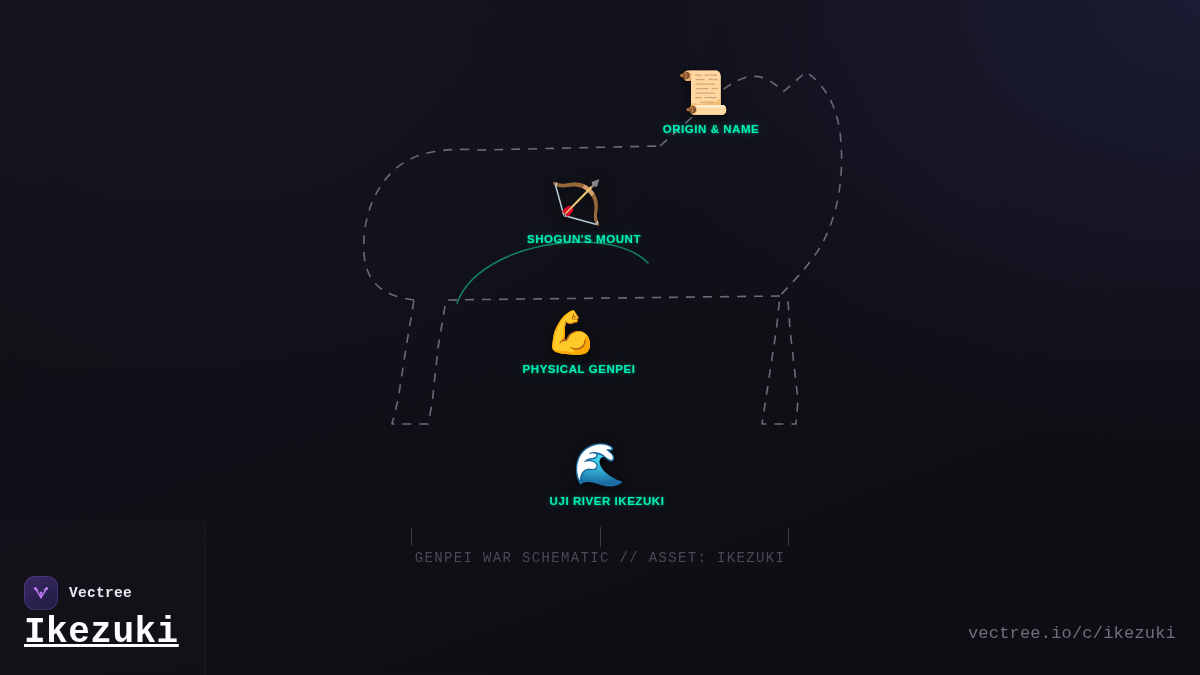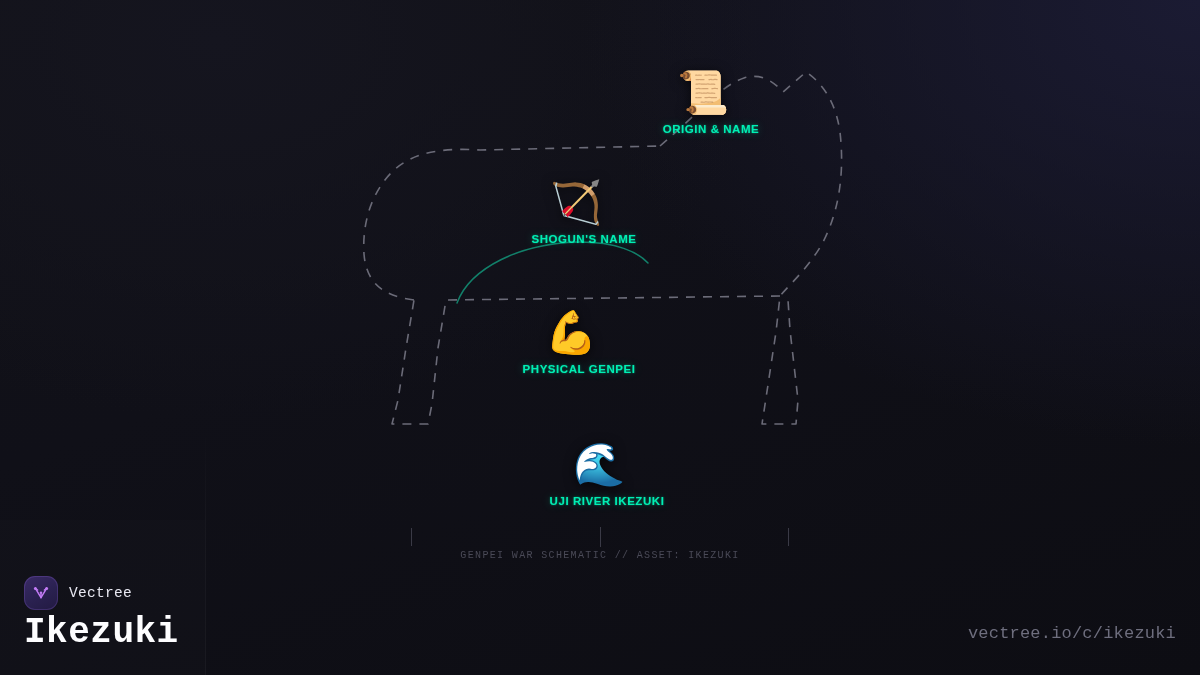--- a/index.html
+++ b/index.html
@@ -53,41 +53,41 @@
     text-shadow:0 0 10px rgba(0,239,180,.30), 0 0 2px rgba(0,239,180,.5);
     padding-left:14px;
   }
 
   
   .tick { position:absolute; width:1.4px; background:#3a3a46; }
   #caption {
     position:absolute; left:0; top:550px; width:1200px;
     text-align:center;
     font-family:"Liberation Mono", monospace;
-    font-size:10px; letter-spacing:1.35px;
+    font-size:14px; letter-spacing:1.35px;
     color:#4a4a57;
     white-space:nowrap;
   }
 
   
   #brand { position:absolute; left:24px; top:576px; display:flex; align-items:center; gap:11px; }
   #logo {
     width:34px; height:34px; border-radius:11px;
     background:linear-gradient(150deg, #3a2a66 0%, #2a2150 55%, #221a42 100%);
     box-shadow:inset 0 0 0 1px rgba(168,120,255,.20);
     display:flex; align-items:center; justify-content:center;
   }
   #brandname {
     font-family:"Liberation Mono", monospace;
-    font-size:14.5px; font-weight:400; color:#e8e8f2; letter-spacing:.3px;
+    font-size:14.5px; font-weight:700; color:#e8e8f2; letter-spacing:.3px;
   }
   #title {
     position:absolute; left:24px; top:612px;
     font-family:"Liberation Mono", monospace;
-    font-size:36px; font-weight:700; color:#fdfdff; letter-spacing:.5px;
+    font-size:36px; font-weight:700; color:#fdfdff; letter-spacing:.5px;text-decoration:underline;
   }
   #url {
     position:absolute; right:24px; top:624px;
     font-family:"Liberation Mono", monospace;
     font-size:17px; color:#6e6e7e; letter-spacing:.2px;
   }
 </style>
 </head>
 <body>
 
@@ -134,21 +134,21 @@
     <path d="M 457,303 C 470,268 520,243 580,242 C 616,242 638,252 648,263" fill="none" stroke="#12806a" stroke-width="1.5" stroke-linecap="round"></path>
   </svg>
 
   <div class="node" style="left:704px; top:72px;">
     <div class="emoji">📜</div>
     <div class="cap">ORIGIN &amp; NAME</div>
   </div>
 
   <div class="node" style="left:577px; top:182px;">
     <div class="emoji">🏹</div>
-    <div class="cap">SHOGUN'S NAME</div>
+    <div class="cap">SHOGUN'S MOUNT</div>
   </div>
 
   <div class="node" style="left:572px; top:312px;">
     <div class="emoji">💪</div>
     <div class="cap">PHYSICAL GENPEI</div>
   </div>
 
   <div class="node" style="left:600px; top:444px;">
     <div class="emoji">🌊</div>
     <div class="cap">UJI RIVER IKEZUKI</div>

